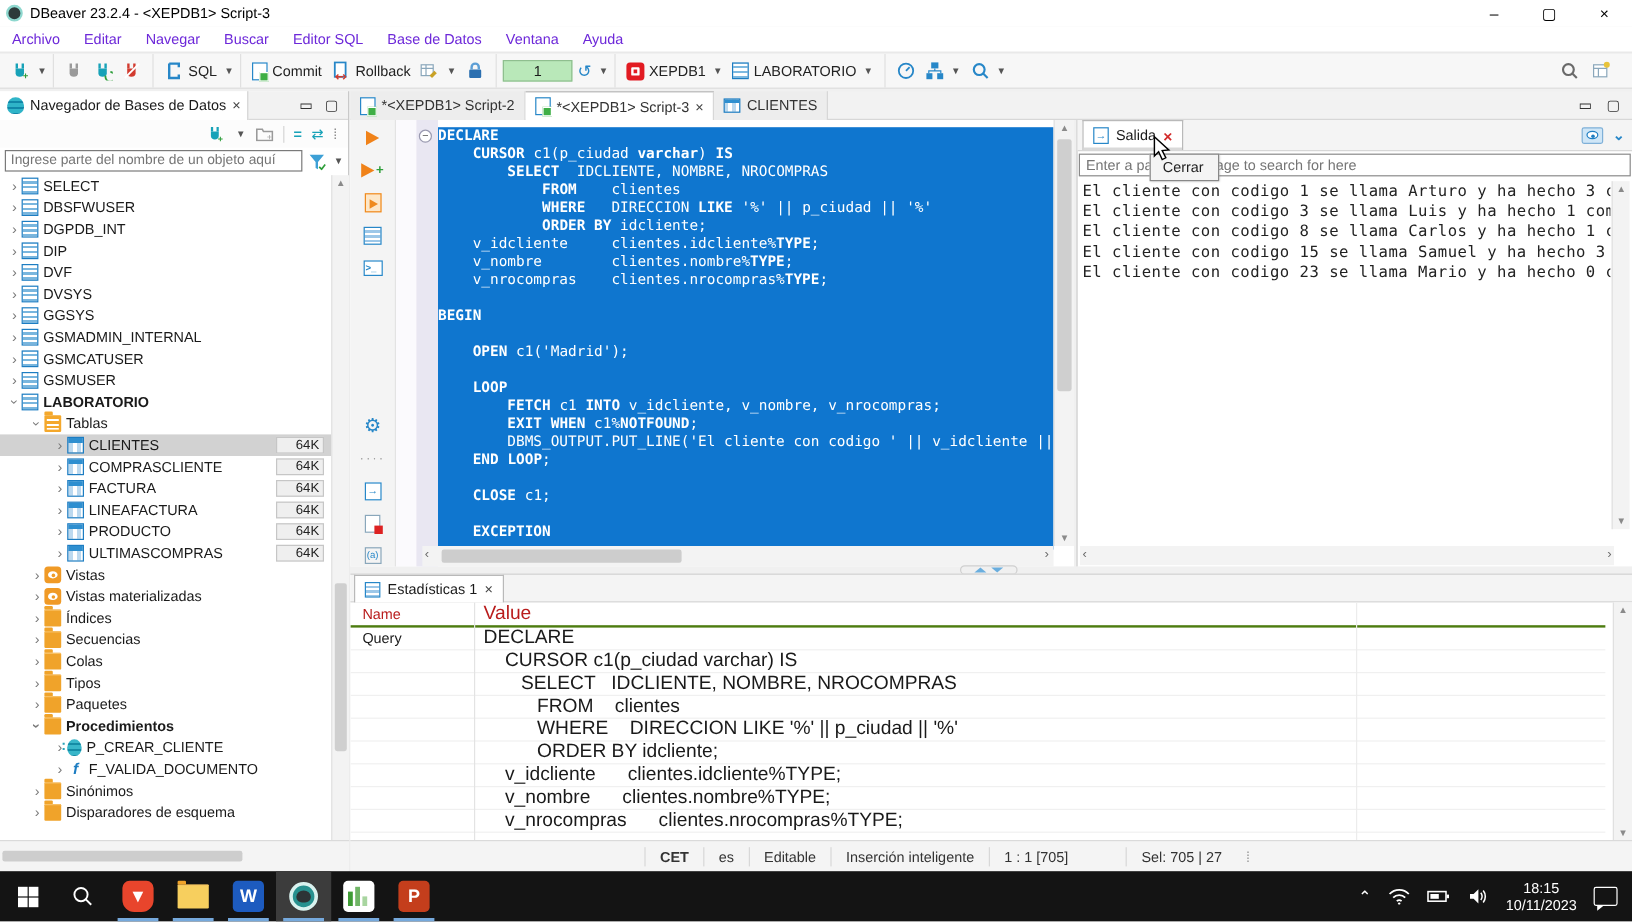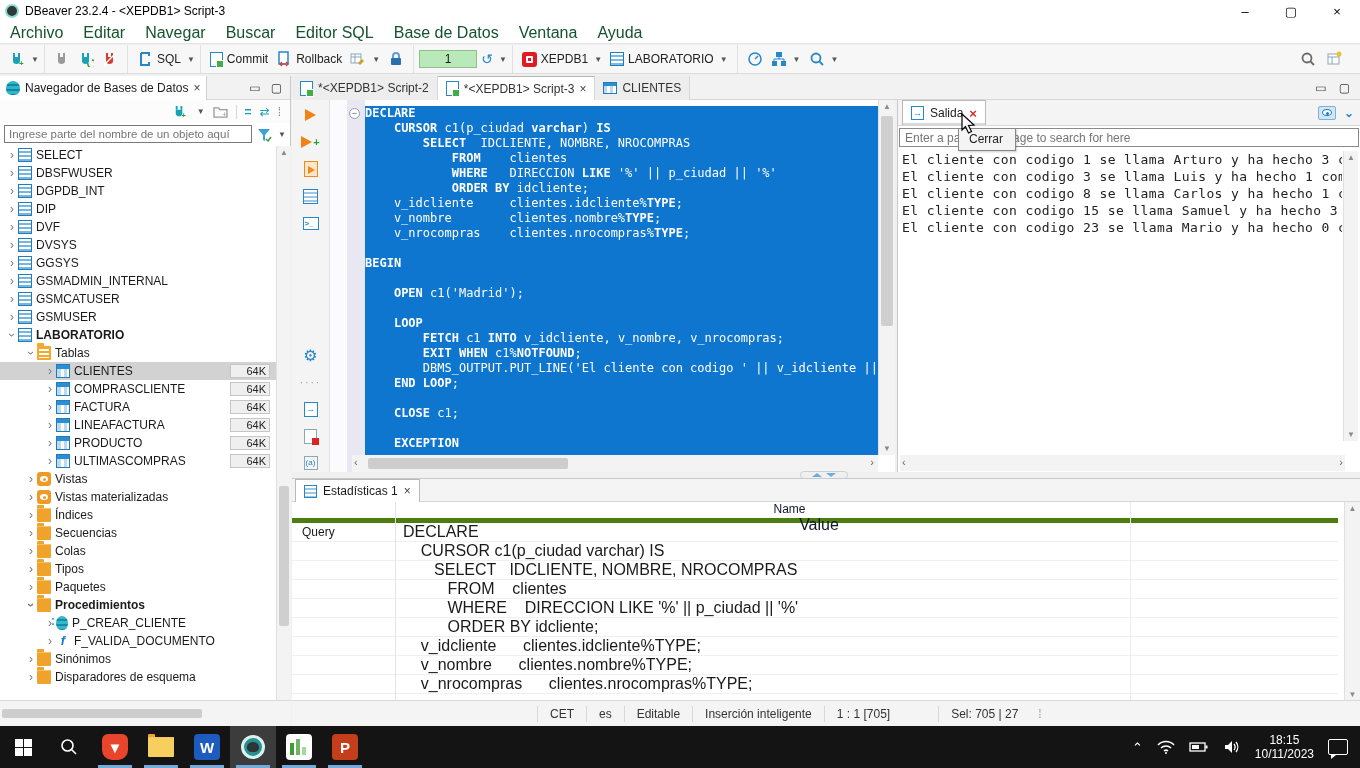--- a/index.html
+++ b/index.html
@@ -13,21 +13,21 @@
 
   
   #titlebar { left:0; top:0; width:1360px; height:22px; background:#fff; display:flex; align-items:center; }
   #titlebar .t-icon { width:14px; height:14px; border-radius:50%; background:#2d3a3a; margin:0 6px 0 5px;
     border:2px solid #8fd8cf; }
   #titlebar .t-text { font-size:12px; color:#000; }
   .winbtns { position:absolute; right:0; top:0; height:22px; display:flex; }
   .winbtn { width:46px; height:22px; display:flex; align-items:center; justify-content:center; font-size:13px; color:#000; }
 
   #menubar { left:0; top:22px; width:1360px; height:22px; background:#fff; display:flex; align-items:center; border-bottom:1px solid #e4e4e4;}
-  #menubar .menu-item { padding:0 10px; font-size:16px; color:#14532d; }
+  #menubar .menu-item { padding:0 10px; font-size:12px; color:#6d28d9; }
 
   #toolbar { left:0; top:45px; width:1360px; height:29px; background:#f7f7f7; border-bottom:1px solid #dcdcdc;
     display:flex; align-items:center; }
   .tgroup { display:flex; align-items:center; height:100%; padding:0 5px; border-right:1px solid #e0e0e0; }
   .tbtn { display:flex; align-items:center; padding:2px 4px; gap:4px; color:#222; }
   .caret { font-size:8px; color:#555; margin-left:2px; }
   .ticon { width:16px; height:16px; display:inline-flex; align-items:center; justify-content:center; }
   .txnum { width:58px; height:18px; background:#b9e8b9; border:1px solid #8fbf8f; text-align:center; line-height:16px; }
   .redbox { width:15px; height:15px; background:#e21b22; border-radius:3px; display:inline-flex; align-items:center; justify-content:center; }
   .redbox i { width:7px; height:7px; border:2px solid #fff; border-radius:1px; display:block; }
@@ -150,30 +150,30 @@
   #cursor { left:960px; top:113px; z-index:60; }
 
   
   #stats { left:292px; top:478px; width:1068px; height:222px; background:#fff; border-top:1px solid #c9c9c9; }
   #stats-tabrow { position:absolute; left:0; top:0; width:100%; height:23px; background:#f4f4f4; border-bottom:1px solid #d7d7d7; display:flex; }
   .stats-tab { height:23px; background:#fff; border:1px solid #b9b9b9; border-bottom:none; display:flex; align-items:center; gap:6px; padding:0 8px; margin-left:3px; }
   #stats-grid { position:absolute; left:0; top:23px; width:1046px; bottom:0; overflow:hidden; }
   .stats-colsep { position:absolute; left:103px; top:0; bottom:0; width:1px; background:#e3e3e3; }
   .stats-colsep2 { position:absolute; left:838px; top:0; bottom:0; width:1px; background:#ececec; }
   .srow { display:flex; height:19px; align-items:center; border-bottom:1px solid #f0f0f0; }
-  .srow.header { height:21px; border-bottom:5px solid #4d7c0f; color:#0f172a;flex-direction:column; }
+  .srow.header { height:21px; border-bottom:2px solid #4d7c0f; color:#b91c1c; }
   .sname { width:103px; padding-left:10px; flex:none; }
   .sval { padding-left:8px; white-space:pre; font-size:16px; }
   #stats-vscroll { position:absolute; right:0; top:23px; width:16px; height:199px; }
 
   
   #statusbar { left:292px; top:700px; width:1068px; height:26px; background:#f4f4f4; border-top:1px solid #dadada;
     display:flex; align-items:center; font-size:12px; color:#333; }
   .sseg { padding:0 12px; border-left:1px solid #d8d8d8; height:16px; line-height:16px; white-space:nowrap; }
-  .sseg:first-child { margin-left:245px; }
+  .sseg:first-child { margin-left:245px;font-weight:bold; }
   .sseg.gapleft { margin-left:36px; }
   .sdots { color:#999; margin-left:8px; letter-spacing:1px; }
   #nav-hscroll { left:0; top:700px; width:291px; height:26px; background:#f4f4f4; border-top:1px solid #dadada; }
   #nav-hscroll .hthumb { top:8px; bottom:8px; }
 
   
   #taskbar { left:0; top:726px; width:1360px; height:42px; background:#141414; display:flex; align-items:center; }
   .tb-item { width:46px; height:42px; display:flex; align-items:center; justify-content:center; position:relative; }
   .tb-item.active { background:#3c3c3c; }
   .tb-underline { position:absolute; bottom:0; left:6px; right:6px; height:3px; background:#76a9dc; }

